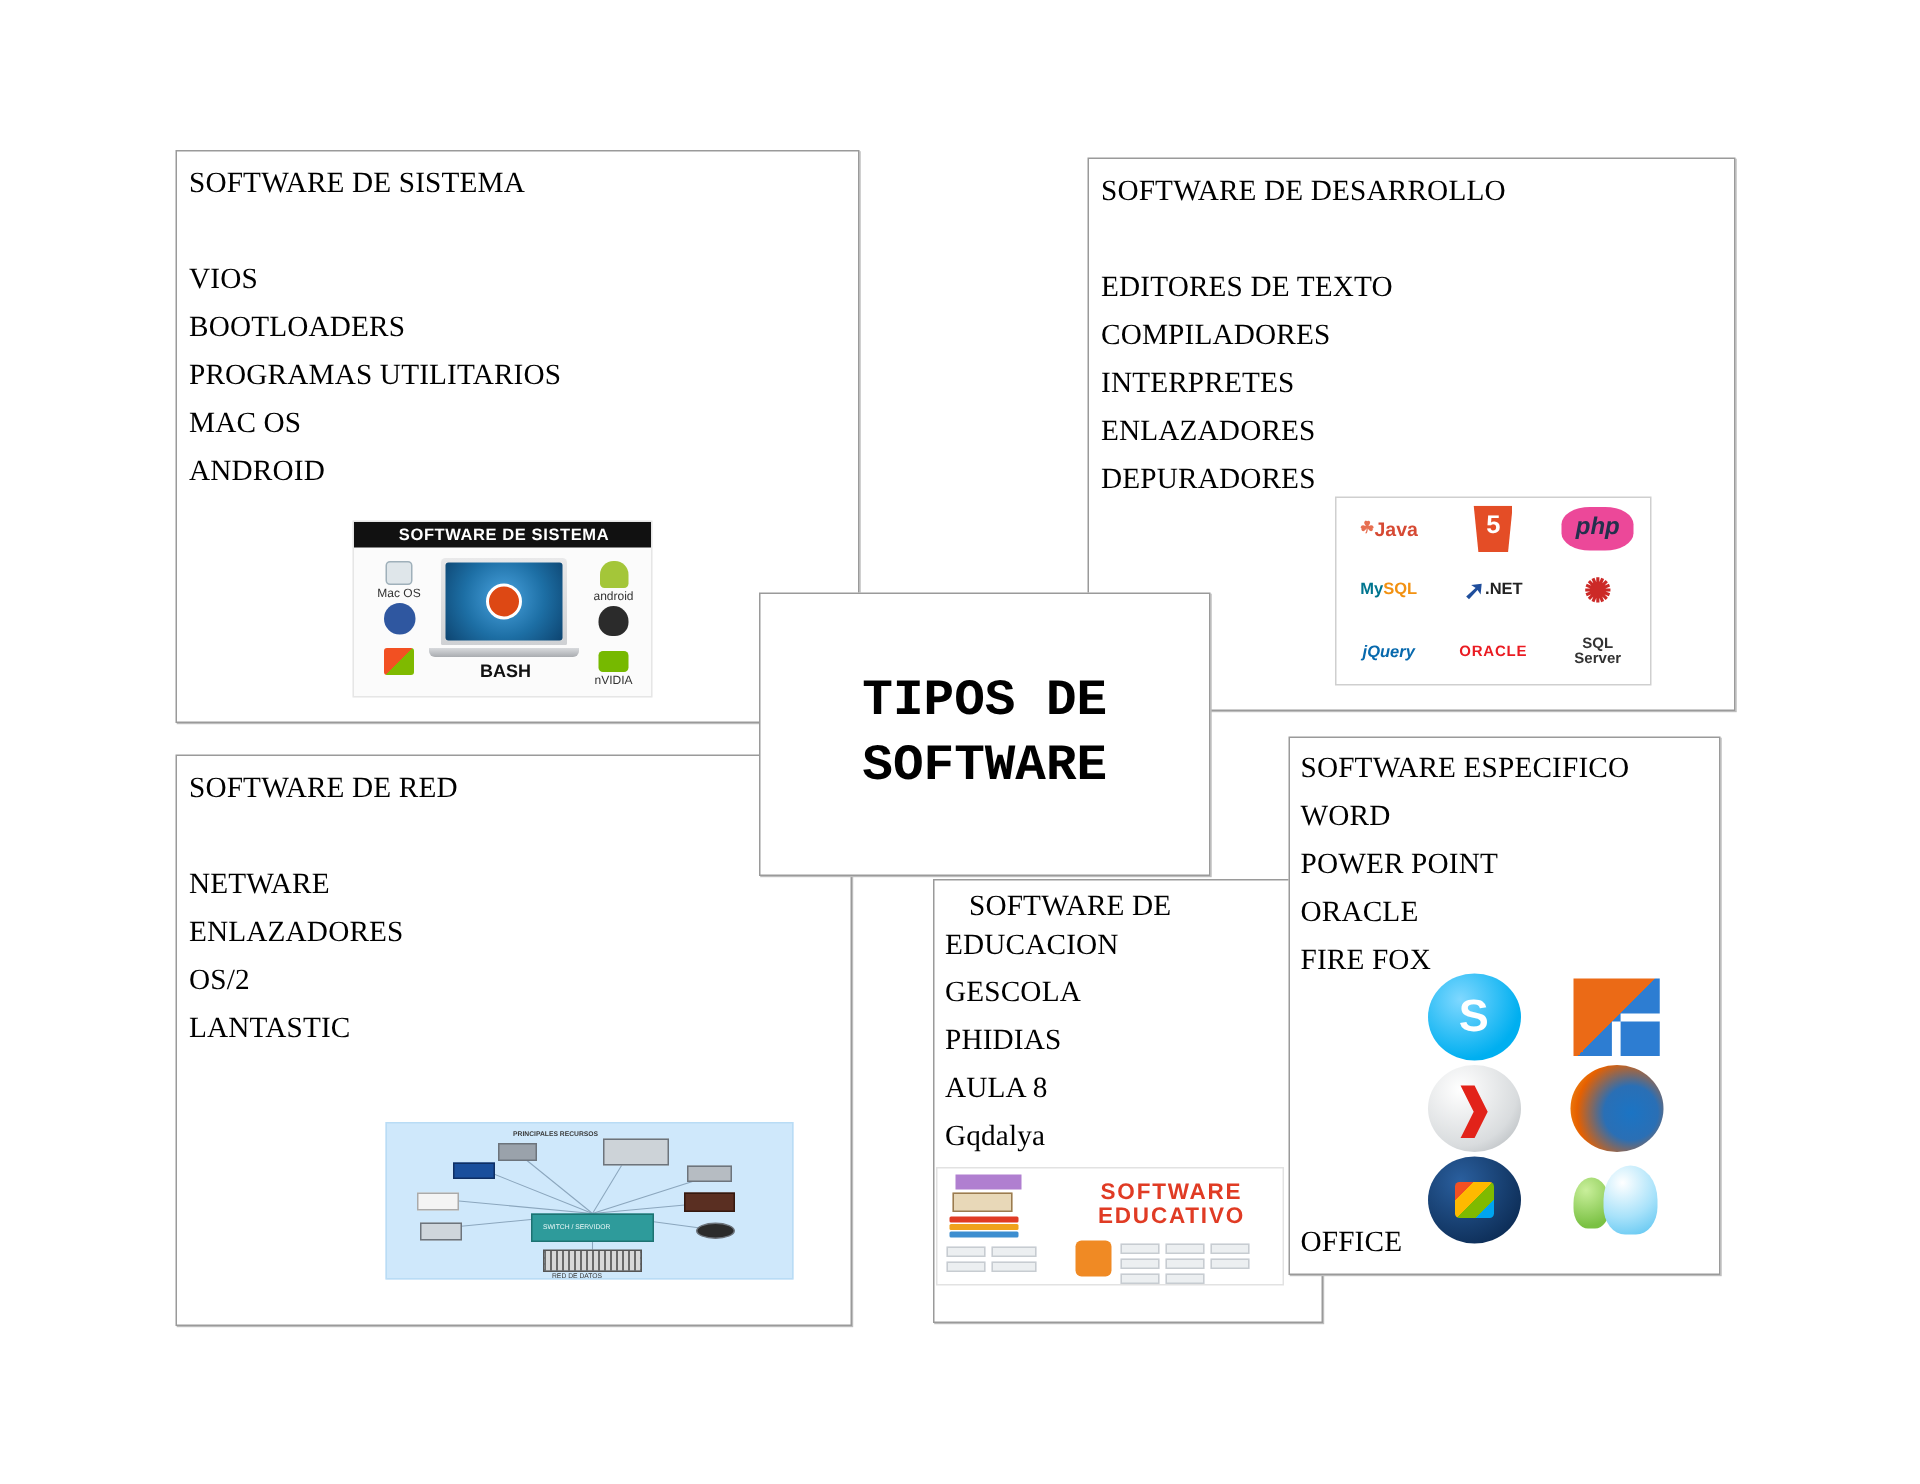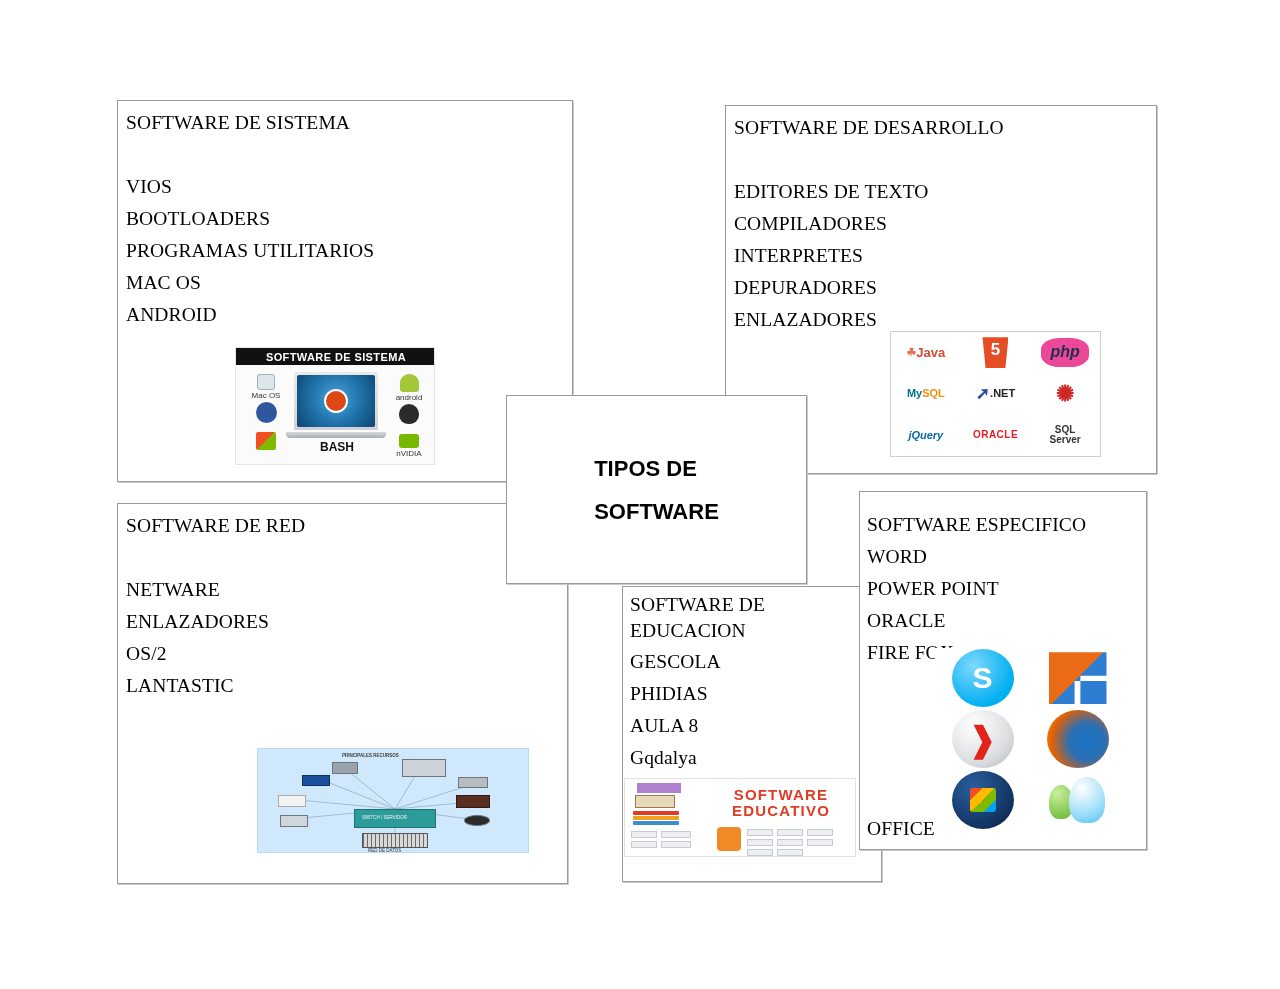--- a/index.html
+++ b/index.html
@@ -52,23 +52,23 @@
     height: 189px;
     background: #ffffff;
     border: 1px solid #9a9a9a;
     box-shadow: 0.8px 0.8px 0 #bdbdbd;
     display: flex;
     align-items: center;
     justify-content: center;
     z-index: 40;
   }
   #center-node .title {
-    font-family: Liberation Sans, sans-serif;
+    font-family: Liberation Mono, monospace;
     font-weight: bold;
-    font-size: 22px;
+    font-size: 34px;
     line-height: 43px;
     text-align: left;
   }
 
   
   .art { position: absolute; overflow: hidden; }
 
   
   #art-system { left: 235px; top: 347px; width: 200px; height: 118px;
                 background: #fbfbfb; border: 1px solid #e6e6e6; z-index: 30; }
@@ -216,22 +216,22 @@
     <div class="os-ico" style="left:63px; top:92px; width:76px; font-size:12px; font-weight:bold; color:#111;">BASH</div>
   </div>
 
   <div class="card" id="box-development" style="left:725px; top:105px; width:432px; height:369px;">
     <div class="card-body">
       <div class="card-title">SOFTWARE DE DESARROLLO</div>
       <div class="spacer"></div>
       <div class="card-item">EDITORES DE TEXTO</div>
       <div class="card-item">COMPILADORES</div>
       <div class="card-item">INTERPRETES</div>
+      <div class="card-item">ENLAZADORES</div>
       <div class="card-item">DEPURADORES</div>
-      <div class="card-item">ENLAZADORES</div>
     </div>
   </div>
 
   <div class="art" id="art-dev">
     <div class="cell">
       <span style="color:#e76f51;">☘</span>
       <span style="color:#d64a34; font-size:13px;">Java</span>
     </div>
     <div class="cell">
       <span style="display:inline-block;width:26px;height:31px;background:#e44d26;
@@ -308,21 +308,21 @@
 
   <div id="center-node">
     <div class="title">
       <div>TIPOS DE</div>
       <div>SOFTWARE</div>
     </div>
   </div>
 
   <div class="card" id="box-education" style="left:622px; top:586px; width:260px; height:296px; z-index:20;">
     <div class="card-body" style="left:7px; top:6px;">
-      <div class="card-item" style="line-height:23px;">SOFTWARE DE</div>
+      <div class="card-item" style="line-height:23px;margin-left:16px;">SOFTWARE DE</div>
       <div class="card-item" style="line-height:30px;">EDUCACION</div>
       <div class="card-item">GESCOLA</div>
       <div class="card-item">PHIDIAS</div>
       <div class="card-item">AULA 8</div>
       <div class="card-item">Gqdalya</div>
     </div>
   </div>
 
   <div class="art" id="art-edu">
     <div class="edu-title">
@@ -345,21 +345,21 @@
     <div class="chip" style="left:152px;top:50px; width:26px;"></div>
     <div class="chip" style="left:182px;top:50px; width:26px;"></div>
     <div class="chip" style="left:122px;top:60px; width:26px;"></div>
     <div class="chip" style="left:152px;top:60px; width:26px;"></div>
     <div class="chip" style="left:182px;top:60px; width:26px;"></div>
     <div class="chip" style="left:122px;top:70px; width:26px;"></div>
     <div class="chip" style="left:152px;top:70px; width:26px;"></div>
   </div>
 
   <div class="card" id="box-specific" style="left:859px; top:491px; width:288px; height:359px; z-index:25;">
-    <div class="card-body" style="left:7px; top:17px;">
+    <div class="card-body" style="left:7px; top:5px;">
       <div class="card-item">SOFTWARE ESPECIFICO</div>
       <div class="card-item">WORD</div>
       <div class="card-item">POWER POINT</div>
       <div class="card-item">ORACLE</div>
       <div class="card-item">FIRE FOX</div>
     </div>
     <div class="card-item" style="position:absolute; left:7px; bottom:4px;">OFFICE</div>
   </div>
 
   <div class="art" id="art-apps">

